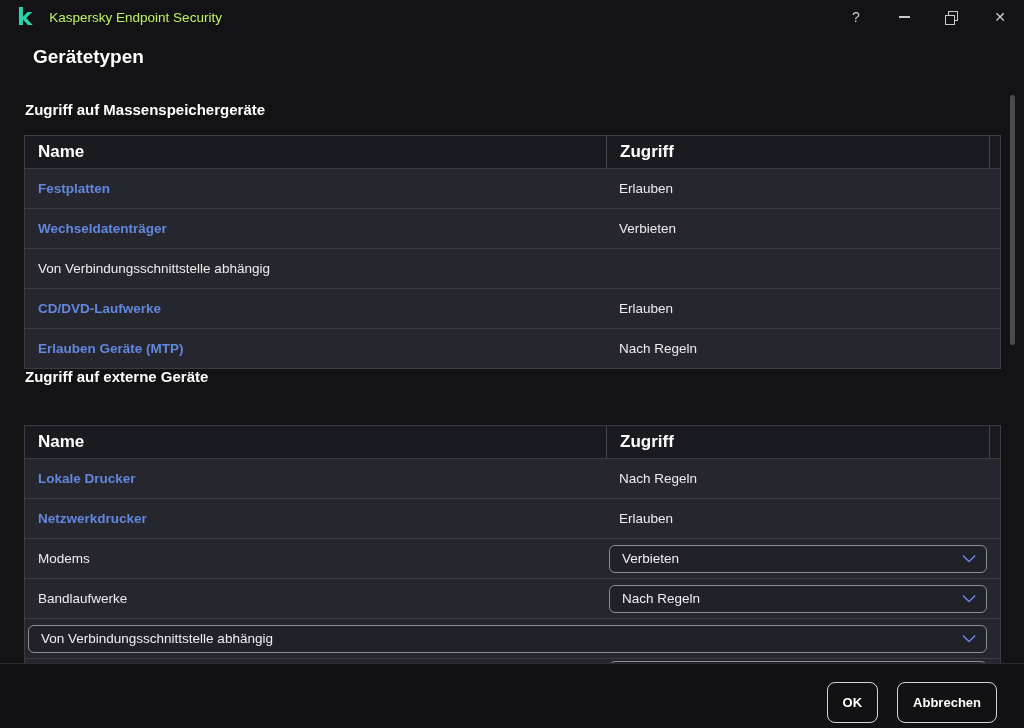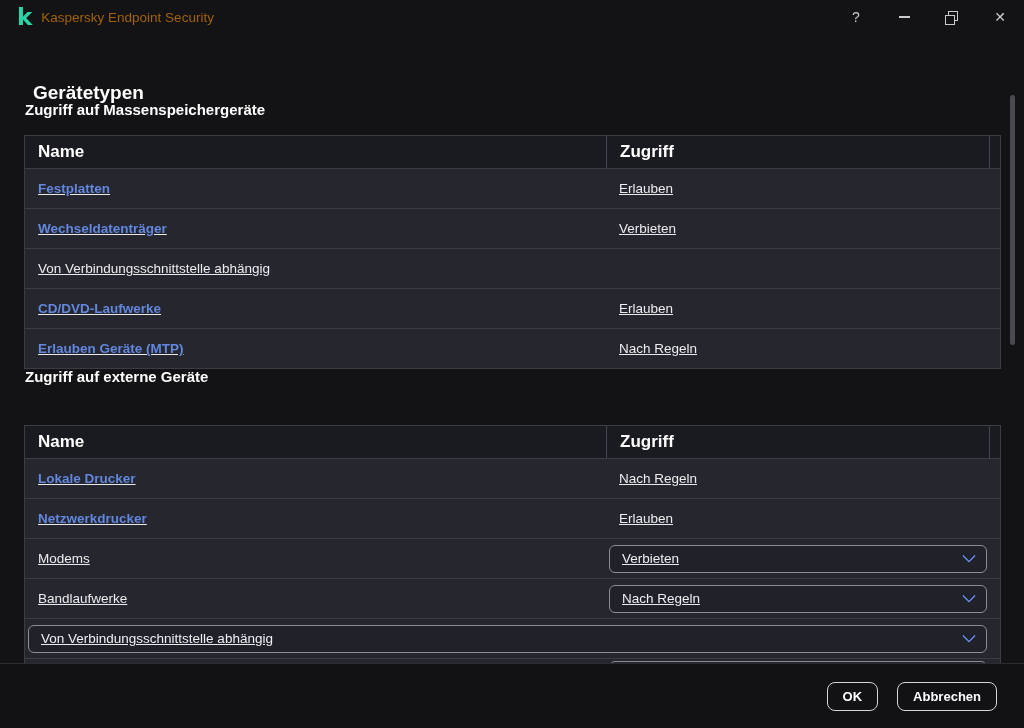--- a/index.html
+++ b/index.html
@@ -8,56 +8,56 @@
     background:#131316; color:#e9e9eb;
     font-family:"Liberation Sans", sans-serif;
   }
 
   
   .titlebar { position:absolute; top:0; left:0; right:0; height:34px; display:flex; align-items:center; }
   .logo {
     margin-left:17px; color:#2bd4a7; font-weight:700; font-size:23px; line-height:20px;
     font-family:"DejaVu Sans", sans-serif;
   }
-  .app-title { margin-left:9px; font-size:13.5px; color:#a16207; }
+  .app-title { margin-left:17px; font-size:13.5px; color:#bef264; }
   .controls { margin-left:auto; display:flex; height:100%; }
   .winbtn {
     width:48px; height:34px; background:transparent; border:none; color:#c9c9ce;
     font-size:14px; display:flex; align-items:center; justify-content:center;
     cursor:pointer; font-family:inherit; padding:0;
   }
   .min-glyph { width:11px; height:2px; background:#c9c9ce; display:block; }
   .restore-glyph { position:relative; width:8px; height:8px; border:1px solid #c9c9ce; margin-left:2px; margin-top:-2px; display:block; }
   .restore-glyph::after {
     content:""; position:absolute; left:-4px; top:3px; width:8px; height:8px;
     border:1px solid #c9c9ce; background:#131316;
   }
 
   
-  .page-title { position:absolute; left:33px; top:46px; font-size:19px; font-weight:700; color:#ffffff;margin-top:36px; }
+  .page-title { position:absolute; left:33px; top:46px; font-size:19px; font-weight:700; color:#ffffff; }
   .section-heading { position:absolute; left:25px; font-size:15px; font-weight:700; color:#ffffff; }
   #heading-0 { top:101px; }
   #heading-1 { top:368px; }
 
   
   .table {
     position:absolute; left:24px; width:977px; box-sizing:border-box;
     border:1px solid #3c3c44; background:#26262e;
   }
   #table-0 { top:135px; }
   #table-1 { top:425px; height:239px; overflow:hidden; }
 
   .thead { display:flex; height:32px; background:#1a1a21; border-bottom:1px solid #3c3c44; align-items:stretch; }
   .th { display:flex; align-items:center; font-weight:700; font-size:17px; color:#ffffff; padding:0 13px; box-sizing:border-box; }
   .col-name { width:581px; flex:none; }
   .col-access { flex:1; min-width:0; }
   .th.col-access { border-left:1px solid #46464e; }
   .th.col-stub { flex:none; width:11px; border-left:1px solid #46464e; padding:0; }
 
-  .trow { display:flex; height:39px; background:#26262e; align-items:center;text-decoration:underline; }
+  .trow { display:flex; height:39px; background:#26262e; align-items:center; }
   .trow + .trow { border-top:1px solid #3c3c44;text-align:center; }
   .td { display:flex; align-items:center; box-sizing:border-box; font-size:13.5px; min-width:0; }
   .td.col-name { padding:0 13px; }
   .td.col-access { padding:0; }
   .td.col-access > span { padding-left:13px; color:#ededef; }
   .devlink { color:#6287de; font-weight:700; font-size:13.5px; text-decoration:none; cursor:pointer; }
   .plainname { color:#ededef; }
 
   .dropdown {
     height:28px; box-sizing:border-box; border:1px solid #8d8d96; border-radius:6px;
@@ -75,21 +75,21 @@
   .trow.partial .dropdown { margin-top:2px; }
 
   
   .footer {
     position:absolute; left:0; right:0; top:663px; height:65px; box-sizing:border-box;
     background:#121215; border-top:1px solid #2b2b31;
     display:flex; justify-content:flex-end; align-items:flex-start;
     gap:19px; padding:18px 27px 0 0;
   }
   .btn {
-    height:29px; border:1px solid #d5d5d9; border-radius:8px; background:transparent;
+    height:41px; border:1px solid #d5d5d9; border-radius:8px; background:transparent;
     color:#ffffff; font-weight:700; font-size:13px; font-family:inherit;
     padding:0 15px; cursor:pointer;
   }
 
   
   .scrollbar-thumb {
     position:absolute; right:9px; top:95px; width:5px; height:250px;
     background:#4a4a50; border-radius:3px; cursor:pointer;
   }
 </style>

